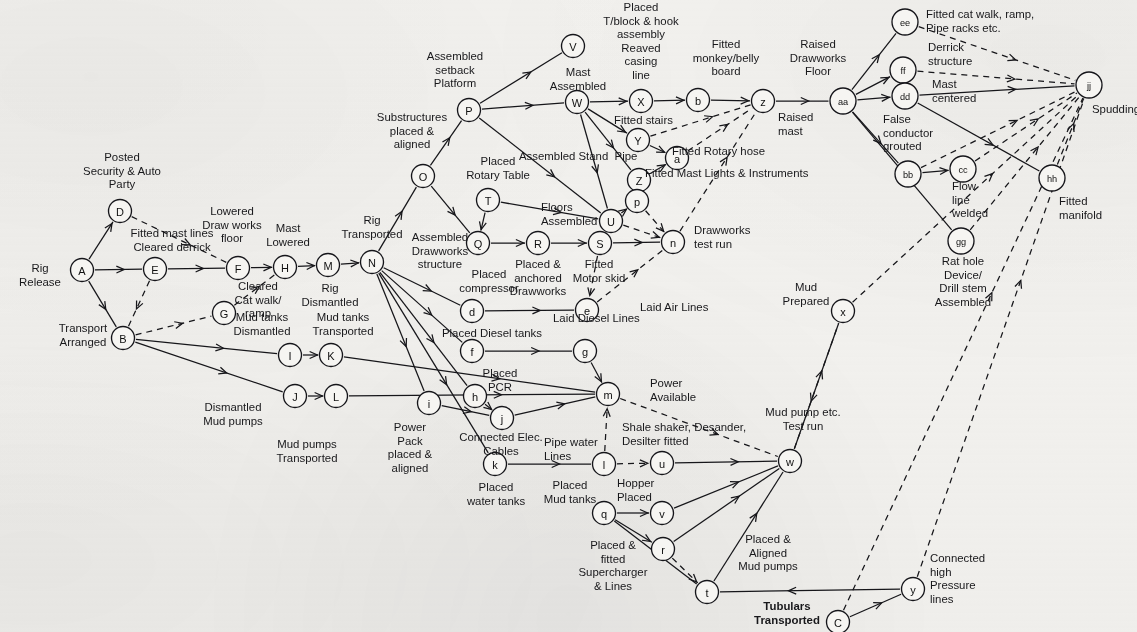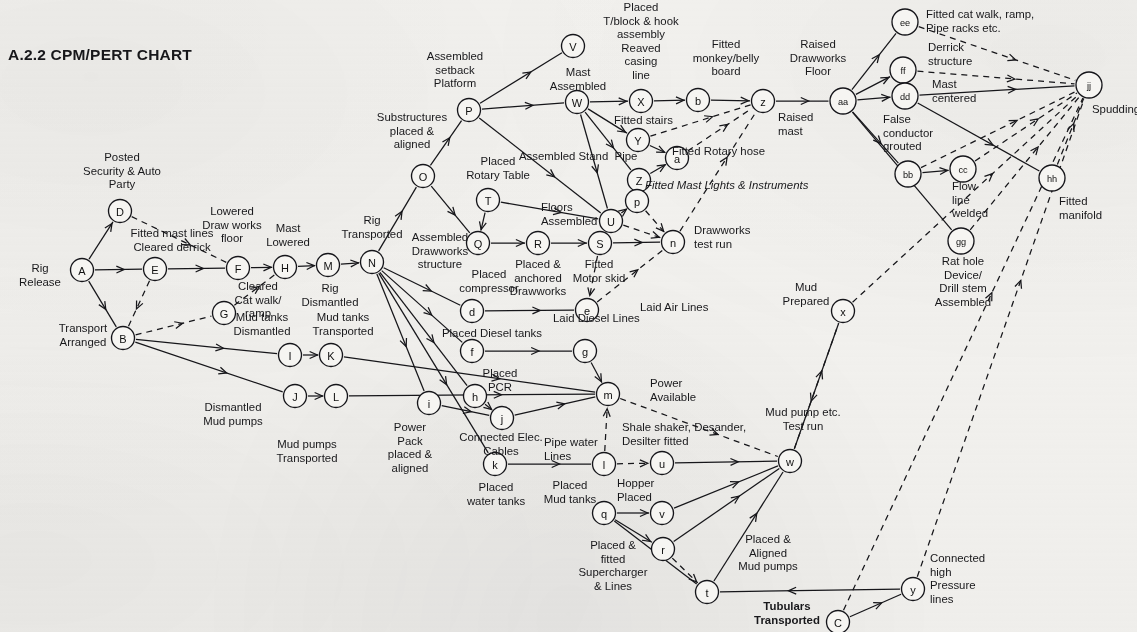--- a/index.html
+++ b/index.html
@@ -47,21 +47,20 @@
   .nodetxt.small{font-size:9.2px;}
   circle.node{fill:#f6f5f2;stroke:#15151a;stroke-width:1.35;}
   path.edge,line.edge{fill:none;stroke:#16161a;stroke-width:1.25;}
   path.edge.dash,line.edge.dash{stroke-dasharray:6 5;}
 </style>
 </head>
 <body>
 
 <div id="page">
 
-  <div id="title">A.2.2 CPM/PERT CHART</div>
 
   <svg id="graph" viewBox="0 0 1137 632" xmlns="http://www.w3.org/2000/svg">
     <defs></defs>
     <g id="edge-layer">
         <line x1="94.99878043059913" y1="269.82193451464934" x2="142.00121956940086" y2="269.17806548535066" class="edge"></line>
         <path d="M 116.42723931366761 272.99468301609096 L 124.1402926966562 269.42273571648417 L 116.3322903082311 266.06340561922553" class="edge" stroke-width="1.5"></path>
         <line x1="167.99905656954047" y1="268.84338486060796" x2="225.00094343045953" y2="268.15661513939204" class="edge"></line>
         <path d="M 195.62128924734498 271.9768022762511 L 203.3402264233103 268.4175876334541 L 195.53777810709065 265.0453776351413" class="edge" stroke-width="1.5"></path>
         <line x1="250.99705849074184" y1="267.7234668406225" x2="272.00294150925816" y2="267.2765331593775" class="edge"></line>
         <path d="M 263.4769335605063 270.92468585575904 L 271.1627061885175 267.2944105066273 L 263.3294791091206 263.99432664063187" class="edge" stroke-width="1.5"></path>
@@ -544,21 +543,21 @@
 T/block &amp; hook
 assembly
 Reaved
 casing
 line</div>
       <div class="lbl" style="left: 614px; top: 114px;">Fitted stairs</div>
       <div class="lbl c" style="left: 726px; top: 38px;">Fitted
 monkey/belly
 board</div>
       <div class="lbl" style="left: 672px; top: 145px;">Fitted Rotary hose</div>
-      <div class="lbl" style="left: 645px; top: 179px; font-style: italic;">Fitted Mast Lights &amp; Instruments</div>
+      <div class="lbl" style="left: 645px; top: 167px;">Fitted Mast Lights &amp; Instruments</div>
       <div class="lbl" style="left: 694px; top: 224px;">Drawworks
 test run</div>
       <div class="lbl" style="left: 778px; top: 111px;">Raised
 mast</div>
       <div class="lbl c" style="left: 818px; top: 38px;">Raised
 Drawworks
 Floor</div>
       <div class="lbl" style="left: 926px; top: 8px;">Fitted cat walk, ramp,
 Pipe racks etc.</div>
       <div class="lbl" style="left: 928px; top: 41px;">Derrick

